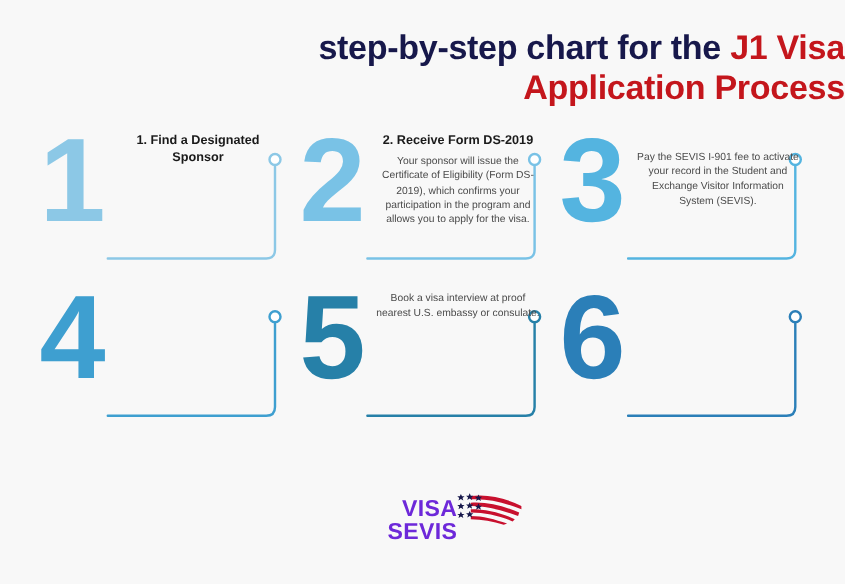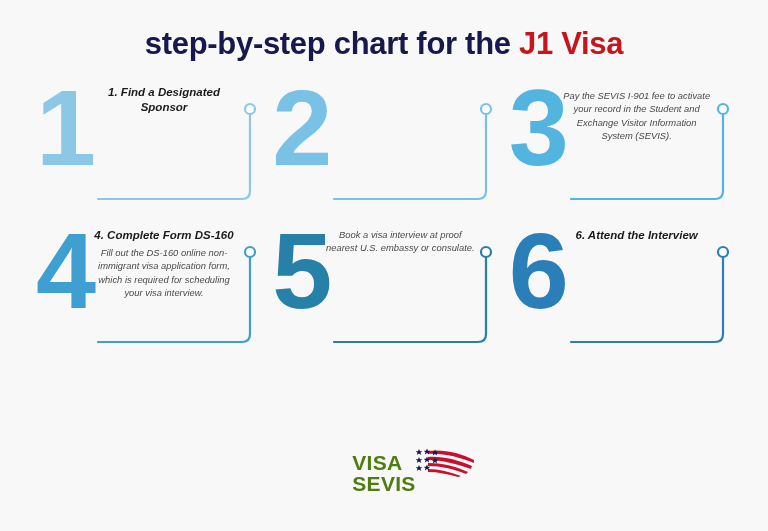--- a/index.html
+++ b/index.html
@@ -9,21 +9,21 @@
     height: 531px;
     background: #f8f8f8;
     font-family: "Liberation Sans", sans-serif;
     overflow: hidden;
     position: relative;
   }
 
   
   .title-block {
     padding-top: 26px;
-    text-align: center;
+    text-align: right;
     line-height: 1.16;
   }
   .title-line {
     font-size: 31px;
     font-weight: bold;
     letter-spacing: -0.3px;
   }
   .t-navy { color: #17184b; }
   .t-red  { color: #c4161c; }
 
@@ -63,79 +63,79 @@
     top: 6px;
     width: 165px;
     height: 116px;
     z-index: 0;
   }
   .connector svg { display: block; overflow: visible; }
 
   
   .step-text {
     position: absolute;
-    left: 50px;
+    left: 66px;
     top: 6px;
     width: 160px;
     z-index: 2;
     text-align: center;
-    font-style: italic;
   }
   .step-title {
     font-size: 11.5px;
     font-weight: bold;
     color: #1a1a1a;
     line-height: 1.32;
     margin-bottom: 3px;
   }
   .step-body {
     font-size: 9.4px;
     color: #4a4a4a;
     line-height: 1.42;
     padding: 0 4px;
   }
 
   
-  .step.single .step-body { margin-top: 4px; }
+  .step.single .step-body { margin-top: 14px; }
 
   
   .logo-wrap {
     position: absolute;
     left: 0;
     right: 0;
     bottom: 36px;
     display: flex;
     justify-content: center;
   }
   .logo {
     display: flex;
     align-items: center;
     position: relative;
   }
   .logo-text {
     font-size: 21px;
     font-weight: bold;
-    color: #4d7c0f;
+    color: #6d28d9;
     line-height: 0.99;
     letter-spacing: 0.3px;
-    text-align: left;
+    text-align: right;
   }
   .logo-flag {
     position: absolute;
     left: 62px;
     top: -5px;
   }
 </style>
 </head>
 <body>
 
 <div class="title-block">
   <div class="title-line">
     <span class="t-navy">step-by-step chart for the </span><span class="t-red">J1 Visa</span>
   </div>
+  <div class="title-line t-red">Application Process</div>
 </div>
 
 <div class="steps-grid">
 
   <div class="step">
     <div class="connector">
       <svg width="165" height="116" viewBox="0 0 165 116">
         <path d="M 4 114 L 148 114 Q 156 114 156 106 L 156 30" fill="none" stroke="#8cc8e6" stroke-width="2.2" stroke-linecap="round"></path>
         <circle cx="156" cy="24" r="5" fill="#ffffff" stroke="#8cc8e6" stroke-width="2.2"></circle>
       </svg>
@@ -147,20 +147,24 @@
   </div>
 
   <div class="step">
     <div class="connector">
       <svg width="165" height="116" viewBox="0 0 165 116">
         <path d="M 4 114 L 148 114 Q 156 114 156 106 L 156 30" fill="none" stroke="#79c2e6" stroke-width="2.2" stroke-linecap="round"></path>
         <circle cx="156" cy="24" r="5" fill="#ffffff" stroke="#79c2e6" stroke-width="2.2"></circle>
       </svg>
     </div>
     <div class="step-num" style="color:#79c2e6">2</div>
+    <div class="step-text">
+      <div class="step-title">2. Receive Form DS-2019</div>
+      <div class="step-body">Your sponsor will issue the Certificate of Eligibility (Form DS-2019), which confirms your participation in the program and allows you to apply for the visa.</div>
+    </div>
   </div>
 
   <div class="step single">
     <div class="connector">
       <svg width="165" height="116" viewBox="0 0 165 116">
         <path d="M 4 114 L 148 114 Q 156 114 156 106 L 156 30" fill="none" stroke="#54b4e0" stroke-width="2.2" stroke-linecap="round"></path>
         <circle cx="156" cy="24" r="5" fill="#ffffff" stroke="#54b4e0" stroke-width="2.2"></circle>
       </svg>
     </div>
     <div class="step-num" style="color:#54b4e0">3</div>
@@ -170,24 +174,20 @@
   </div>
 
   <div class="step">
     <div class="connector">
       <svg width="165" height="116" viewBox="0 0 165 116">
         <path d="M 4 114 L 148 114 Q 156 114 156 106 L 156 30" fill="none" stroke="#3e9fd0" stroke-width="2.2" stroke-linecap="round"></path>
         <circle cx="156" cy="24" r="5" fill="#ffffff" stroke="#3e9fd0" stroke-width="2.2"></circle>
       </svg>
     </div>
     <div class="step-num" style="color:#3e9fd0">4</div>
-    <div class="step-text">
-      <div class="step-title">4. Complete Form DS-160</div>
-      <div class="step-body">Fill out the DS-160 online non-immigrant visa application form, which is required for scheduling your visa interview.</div>
-    </div>
   </div>
 
   <div class="step">
     <div class="connector">
       <svg width="165" height="116" viewBox="0 0 165 116">
         <path d="M 4 114 L 148 114 Q 156 114 156 106 L 156 30" fill="none" stroke="#2680a8" stroke-width="2.2" stroke-linecap="round"></path>
         <circle cx="156" cy="24" r="5" fill="#ffffff" stroke="#2680a8" stroke-width="2.2"></circle>
       </svg>
     </div>
     <div class="step-num" style="color:#2680a8">5</div>
@@ -198,21 +198,20 @@
 
   <div class="step single">
     <div class="connector">
       <svg width="165" height="116" viewBox="0 0 165 116">
         <path d="M 4 114 L 148 114 Q 156 114 156 106 L 156 30" fill="none" stroke="#2b7fb8" stroke-width="2.2" stroke-linecap="round"></path>
         <circle cx="156" cy="24" r="5" fill="#ffffff" stroke="#2b7fb8" stroke-width="2.2"></circle>
       </svg>
     </div>
     <div class="step-num" style="color:#2b7fb8">6</div>
     <div class="step-text">
-      <div class="step-title">6. Attend the Interview</div>
     </div>
   </div>
 
 </div>
 
 <div class="logo-wrap">
   <div class="logo">
     <div class="logo-text">
       <div>VISA</div>
       <div>SEVIS</div>

